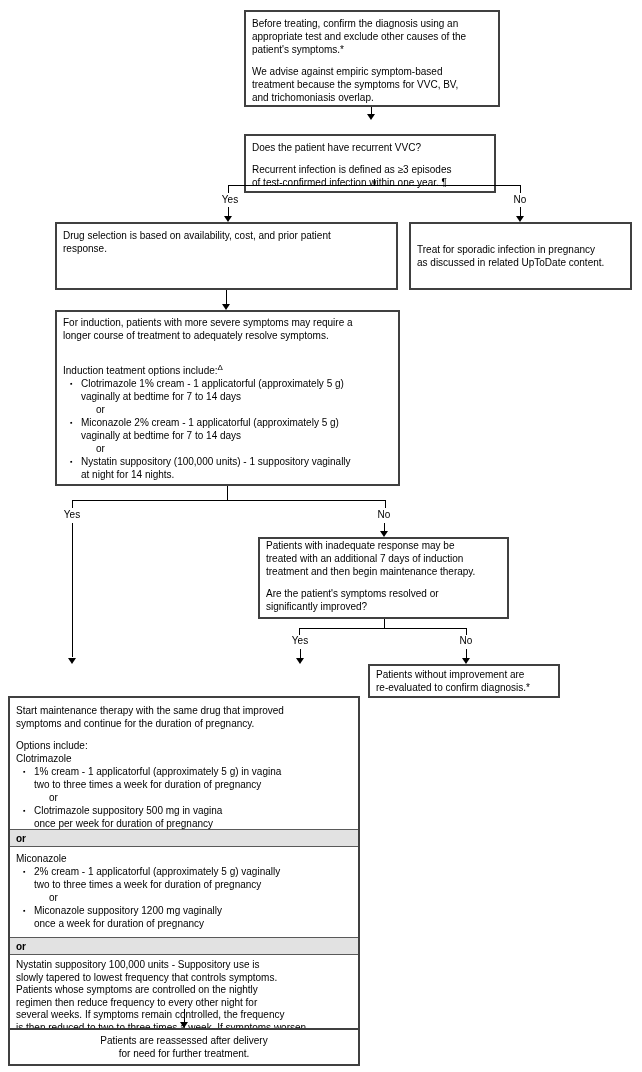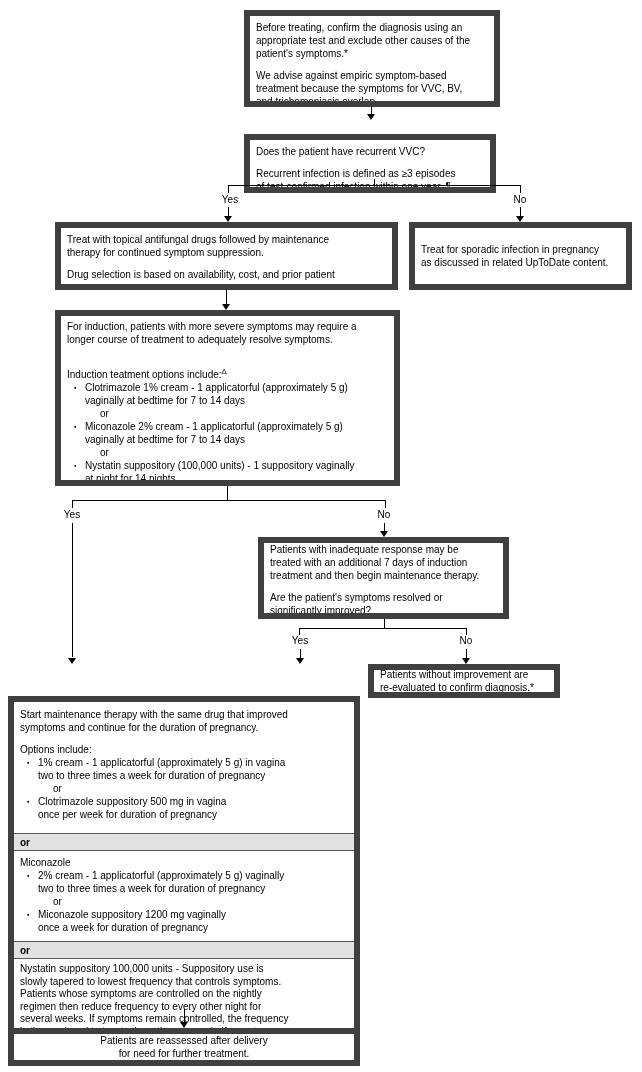--- a/index.html
+++ b/index.html
@@ -1,21 +1,21 @@
 <!DOCTYPE html>
 <html><head>
 <meta charset="utf-8">
 <style>
   html,body { margin:0; padding:0; background:#ffffff; }
   #canvas {
     position:relative; width:642px; height:1072px; background:#ffffff;
     font-family:"Liberation Sans", sans-serif; font-size:10px; line-height:13px; color:#000;
   }
   .box {
-    position:absolute; background:#fff; border:6px solid #404040;
+    position:absolute; background:#fff; border:2px solid #404040;
     box-sizing:border-box; padding:5px 6px; overflow:hidden;
   }
   .box p { margin:0 0 9px; white-space:pre-line; overflow-wrap:anywhere; }
   .box p:last-child { margin-bottom:0; }
   .mb0 { margin-bottom:0 !important; }
   .m6 p { margin-bottom:22px; }
   .center-v { display:flex; align-items:center; }
   .center-t { justify-content:center; text-align:center; }
   .bullets { margin-left:7px; }
   .bullet { display:flex; }
@@ -70,22 +70,20 @@
   <div class="vl" style="left:228px;top:185px;height:8px"></div>
   <div class="vl" style="left:520px;top:185px;height:8px"></div>
   <div class="lbl" style="left:210px;top:193px">Yes</div>
   <div class="lbl" style="left:500px;top:193px">No</div>
   <div class="vl" style="left:228px;top:207px;height:9px"></div>
   <div class="arr" style="left:224px;top:216px"></div>
   <div class="vl" style="left:520px;top:207px;height:9px"></div>
   <div class="arr" style="left:516px;top:216px"></div>
 
   <div class="box" style="left:55px;top:222px;width:343px;height:68px">
-    <p>Treat with topical antifungal drugs followed by maintenance
-therapy for continued symptom suppression.</p>
     <p>Drug selection is based on availability, cost, and prior patient
 response.</p>
   </div>
 
   <div class="box center-v" style="left:409px;top:222px;width:223px;height:68px">
     <p>Treat for sporadic infection in pregnancy
 as discussed in related UpToDate content.</p>
   </div>
 
   <div class="vl" style="left:226px;top:290px;height:14px"></div>
@@ -152,20 +150,21 @@
   <div class="box center-v" style="left:368px;top:664px;width:192px;height:34px">
     <p>Patients without improvement are
 re-evaluated to confirm diagnosis.*</p>
   </div>
 
   <div class="box" id="mbox" style="left:8px;top:696px;width:352px;height:345px">
     <div class="msec msecA">
       <p>Start maintenance therapy with the same drug that improved
 symptoms and continue for the duration of pregnancy.</p>
       <p class="mb0">Options include:</p>
+      <div>Clotrimazole</div>
       <div class="bullets">
         <div class="bullet">
           <span class="marker">▪</span>
           <span class="btext">1% cream - 1 applicatorful (approximately 5 g) in vagina
 two to three times a week for duration of pregnancy</span>
         </div>
         <div class="or-inline">or</div>
         <div class="bullet">
           <span class="marker">▪</span>
           <span class="btext">Clotrimazole suppository 500 mg in vagina

